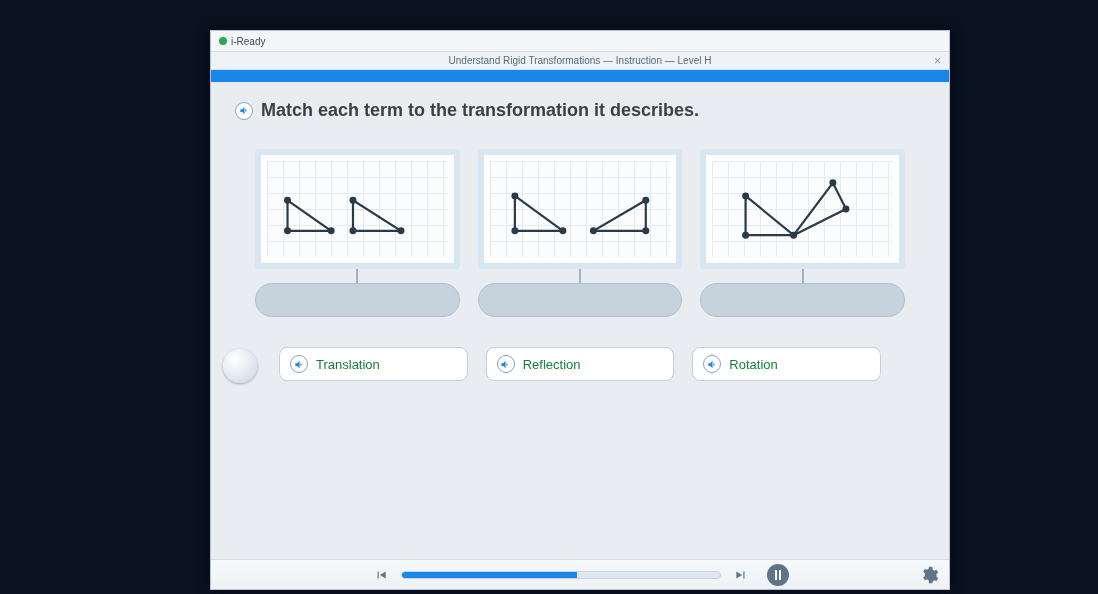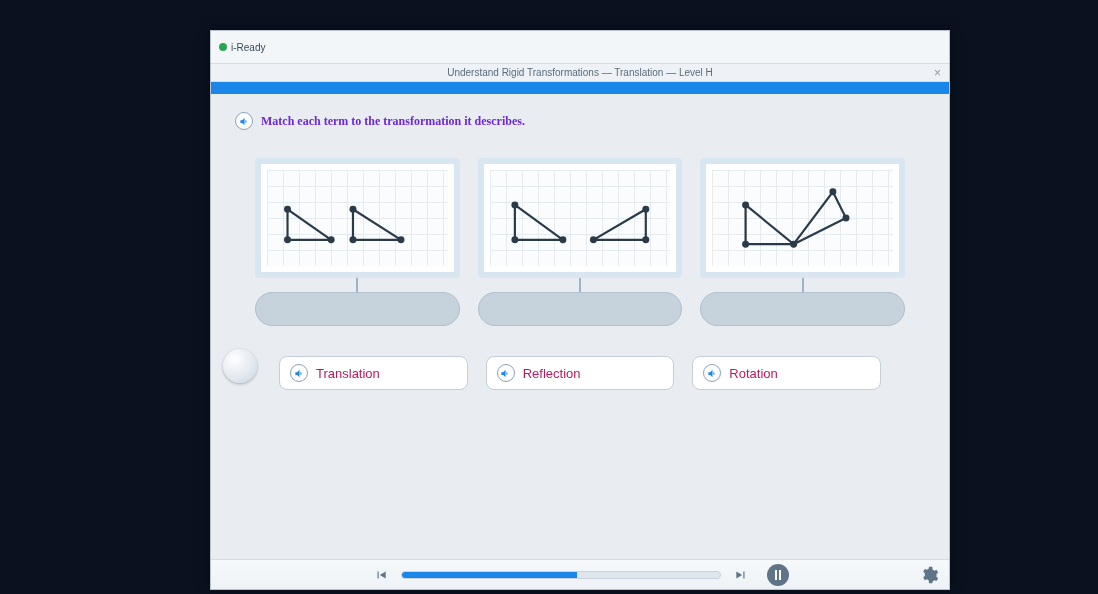--- a/index.html
+++ b/index.html
@@ -3,35 +3,35 @@
 <meta charset="utf-8">
 <style>
   * { box-sizing: border-box; margin: 0; padding: 0; }
   html, body { width: 1098px; height: 594px; font-family: Arial, Helvetica, sans-serif; background:#0a1220; }
   .stage {
     position:absolute; left:210px; top:30px; width:740px; height:560px;
     background:#e9edf1; border:1px solid #b8c2cc; box-shadow:0 0 12px rgba(0,0,0,.4);
     overflow:hidden;
   }
   .brandbar {
-    height:18px; display:flex; align-items:center; padding:16px 8px;
+    height:18px; display:flex; align-items:center; padding:10px 8px;
     background:#f3f6f9; border-bottom:1px solid #d7dee5; font-size:10px; color:#3b4a58;
   }
   .brandbar .dot { width:8px; height:8px; border-radius:50%; background:#2aa84f; margin-right:4px; display:inline-block;}
   .titlebar {
     height:18px; display:flex; align-items:center; justify-content:center;
     background:#eef2f6; border-bottom:1px solid #d7dee5; font-size:10px; color:#5a6b7a; position:relative;
   }
   .titlebar .close { position:absolute; right:8px; top:2px; font-size:12px; color:#8a97a4; cursor:pointer;}
   .bluebar { height:12px; background:#1a86e8; }
   .content { padding:18px 24px 0 24px; }
   .prompt-row { display:flex; align-items:center; gap:8px; margin-bottom:28px;}
   .speaker-ico { width:18px; height:18px; border-radius:50%; border:1px solid #8aa2b6; display:flex; align-items:center; justify-content:center; background:#fff;}
   .speaker-ico svg { width:11px; height:11px; fill:#1a86e8;}
-  .prompt { font-size:12px; color:#6d28d9; font-weight:600;font-family:Liberation Serif, serif;}
+  .prompt { font-size:18px; color:#404040; font-weight:600;}
   .cards-row { display:flex; justify-content:space-between; gap:18px; padding:0 20px;}
   .card {
     flex:1; background:#fff; border:6px solid #d8e6f1; border-radius:4px;
     height:120px; position:relative; padding:6px;
   }
   .grid { width:100%; height:100%; background:
     repeating-linear-gradient(to right, #e6ebf0 0 1px, transparent 1px 16px),
     repeating-linear-gradient(to bottom, #e6ebf0 0 1px, transparent 1px 16px),
     #fafcfe;
     position:relative;
@@ -45,21 +45,21 @@
     flex:1; height:34px; background:#c6d2dc; border:1px solid #b1c0cd; border-radius:18px;
   }
   .drag-handle {
     position:absolute; left:12px; top:318px; width:34px; height:34px; border-radius:50%;
     background:radial-gradient(circle at 35% 30%, #fff, #e0e7ee 60%, #c7d2dc);
     box-shadow:0 1px 3px rgba(0,0,0,.3);
   }
   .options-row { display:flex; gap:18px; padding:0 44px; margin-top:30px;}
   .option {
     flex:1; height:34px; background:#fff; border:1px solid #c4cfd9; border-radius:8px;
-    display:flex; align-items:center; gap:8px; padding:0 10px; font-size:13px; color:#be185d;
+    display:flex; align-items:center; gap:8px; padding:0 10px; font-size:13px; color:#15803d;
   }
   .option .speaker-ico { width:18px; height:18px;}
   .footer {
     position:absolute; left:0; right:0; bottom:0; height:30px;
     background:linear-gradient(#f6f9fb,#eef2f6); border-top:1px solid #d2dbe3;
     display:flex; align-items:center; justify-content:center; gap:10px;
   }
   .ft-btn { width:20px; height:20px; display:flex; align-items:center; justify-content:center; color:#5f7486;}
   .ft-btn svg { width:14px; height:14px; fill:#5f7486;}
   .progress { width:320px; height:8px; background:#dfe6ec; border-radius:4px; overflow:hidden; border:1px solid #c7d2dc;}
@@ -73,21 +73,21 @@
 <body>
 
 <div class="stage">
 
   <div class="brandbar">
     <span class="dot"></span>
     <span>i-Ready</span>
   </div>
 
   <div class="titlebar">
-    <span>Understand Rigid Transformations — Translation — Level H</span>
+    <span>Understand Rigid Transformations — Instruction — Level H</span>
     <span class="close">×</span>
   </div>
 
   <div class="bluebar"></div>
 
   <div class="content">
 
     <div class="prompt-row">
       <span class="speaker-ico">
         <svg viewBox="0 0 24 24">

